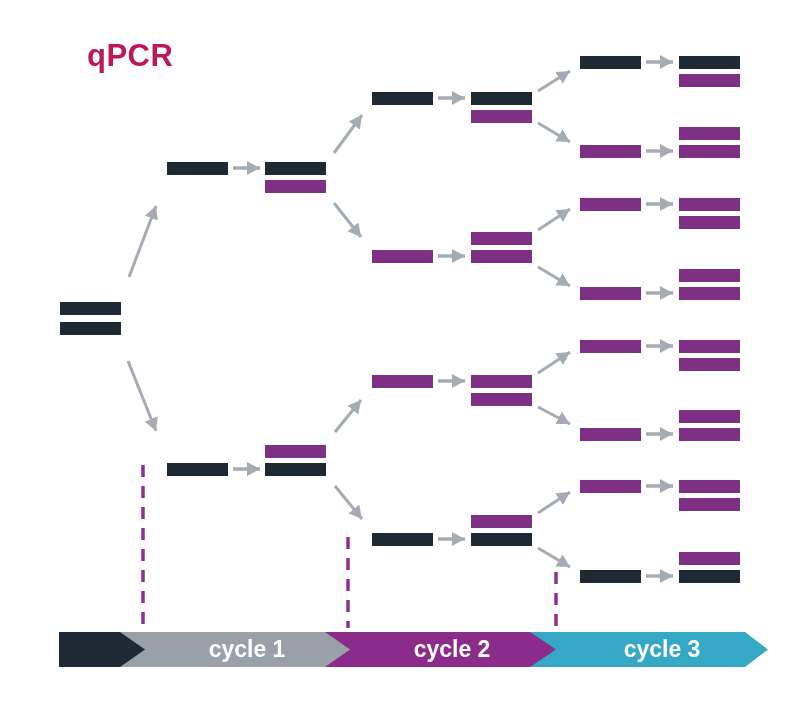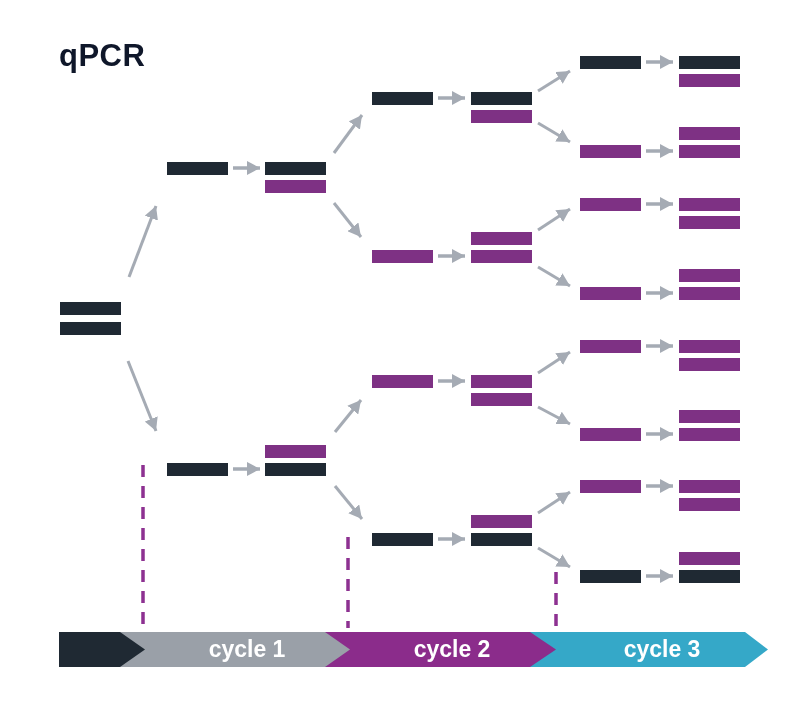--- a/index.html
+++ b/index.html
@@ -21,21 +21,21 @@
   .tl-label{
     font-family:"Liberation Sans",sans-serif;
     font-size:23px;
     font-weight:bold;
   }
 </style>
 </head>
 <body>
 
 <div class="canvas">
-  <div class="page-title" style="color: #0f172a;">qPCR</div>
+  <div class="page-title" style="color: #be185d; margin-left: 28px;">qPCR</div>
   <svg id="diagram-svg" width="800" height="727" viewBox="0 0 800 727">
       <defs>
         <marker id="arrowhead" markerUnits="userSpaceOnUse" markerWidth="15" markerHeight="14" refX="13" refY="7" orient="auto">
           <path d="M0,0 L13,7 L0,14 Z" fill="#a5abb4"></path>
         </marker>
       </defs>
       <line x1="143" y1="465" x2="143" y2="628" stroke="#8d3191" stroke-width="3.5" stroke-dasharray="12 9"></line>
       <line x1="348" y1="537" x2="348" y2="628" stroke="#8d3191" stroke-width="3.5" stroke-dasharray="12 9"></line>
       <line x1="556" y1="572" x2="556" y2="626" stroke="#8d3191" stroke-width="3.5" stroke-dasharray="12 9"></line>
       <rect x="60" y="302" width="61" height="13" fill="#1f2933"></rect>

